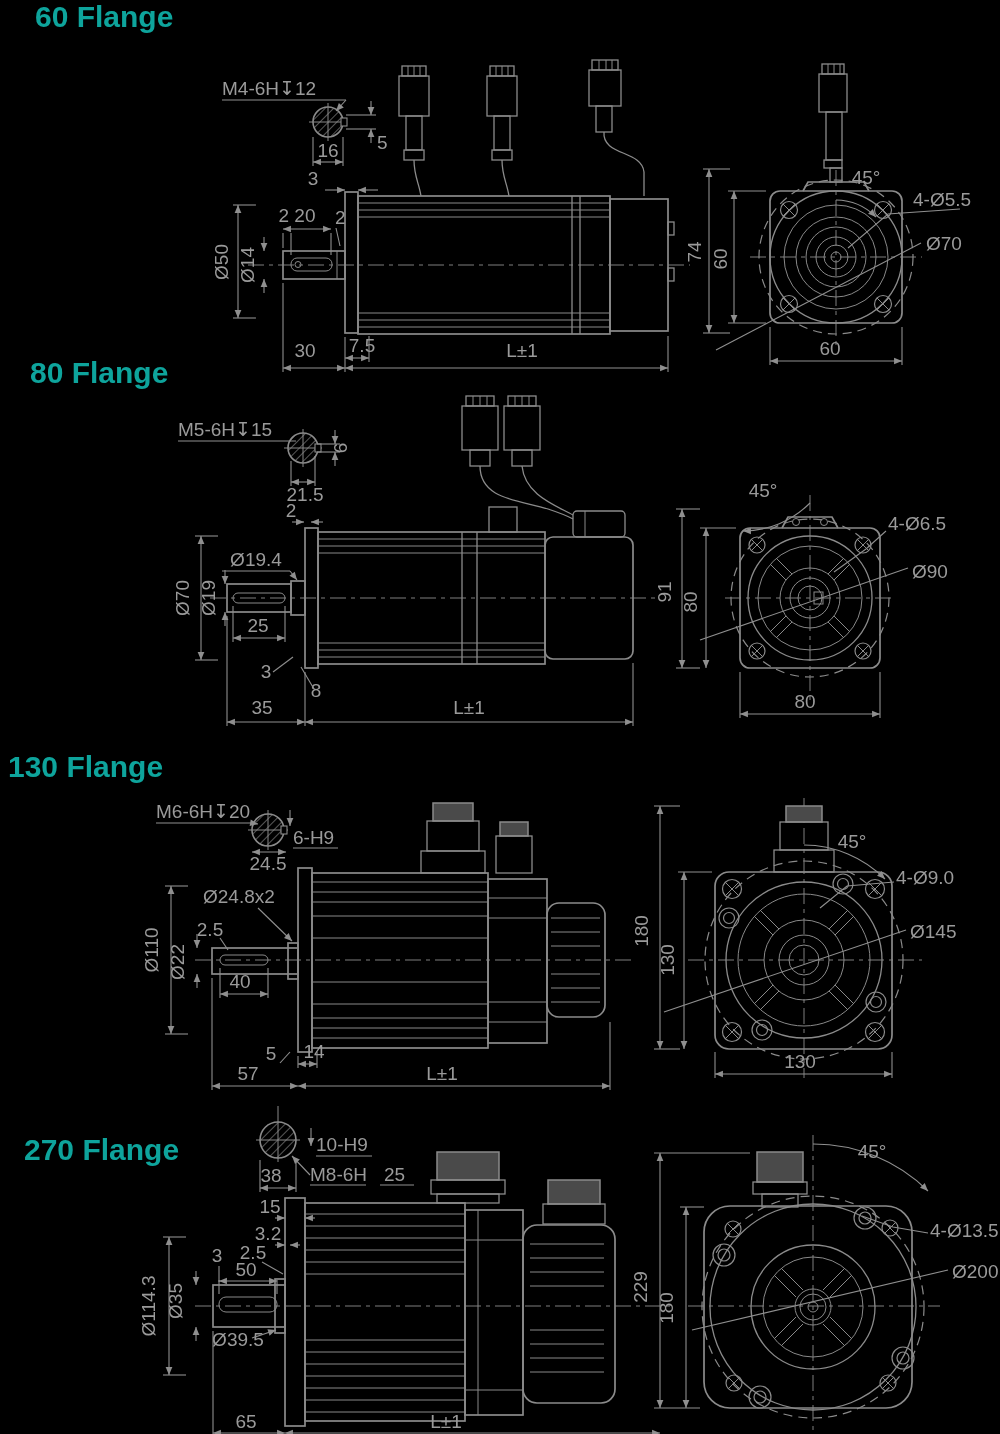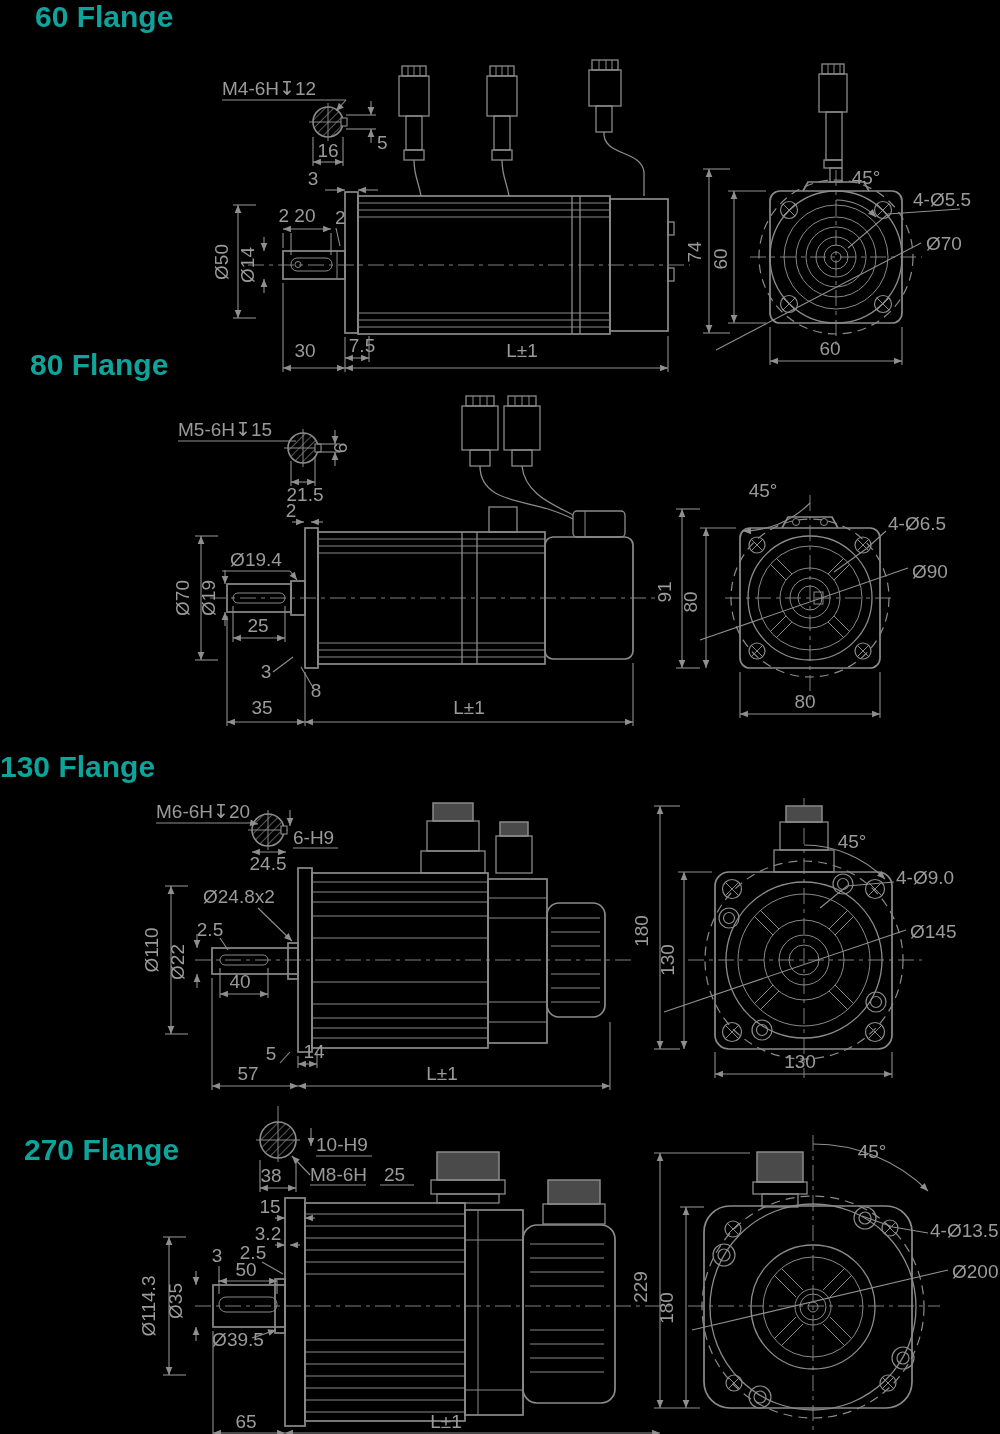--- a/index.html
+++ b/index.html
@@ -17,22 +17,22 @@
   .dsh{stroke:#8b8b8b;stroke-width:1.2;fill:none;stroke-dasharray:9 6;}
   .cap{fill:#4a4a4a;stroke:#8b8b8b;stroke-width:1.5;}
   .hole{stroke:#8b8b8b;stroke-width:1.2;fill:none;}
 </style>
 </head>
 <body>
 
 <div class="wrap">
 
 <div class="hd" style="left:35px;top:0px;">60 Flange</div>
-<div class="hd" style="left:30px;top:348px;text-align:right;">80 Flange</div>
-<div class="hd" style="left:0;top:750px;">130 Flange</div>
+<div class="hd" style="left:30px;top:356px;text-align:right;">80 Flange</div>
+<div class="hd" style="left:8px;top:750px;">130 Flange</div>
 <div class="hd" style="left:24px;top:1133px;">270 Flange</div>
 
 <svg width="1000" height="1434" viewBox="0 0 1000 1434">
 <defs>
   <marker id="ar" viewBox="0 0 10 10" refX="9.5" refY="5" markerWidth="8" markerHeight="8" orient="auto-start-reverse">
     <path d="M0.5,1.2 L9.5,5 L0.5,8.8 z" fill="#8f8f8f"></path>
   </marker>
   <pattern id="h45" width="6" height="6" patternUnits="userSpaceOnUse" patternTransform="rotate(45)">
     <line x1="0" y1="0" x2="0" y2="6" stroke="#8a8a8a" stroke-width="1.3"></line>
   </pattern>

